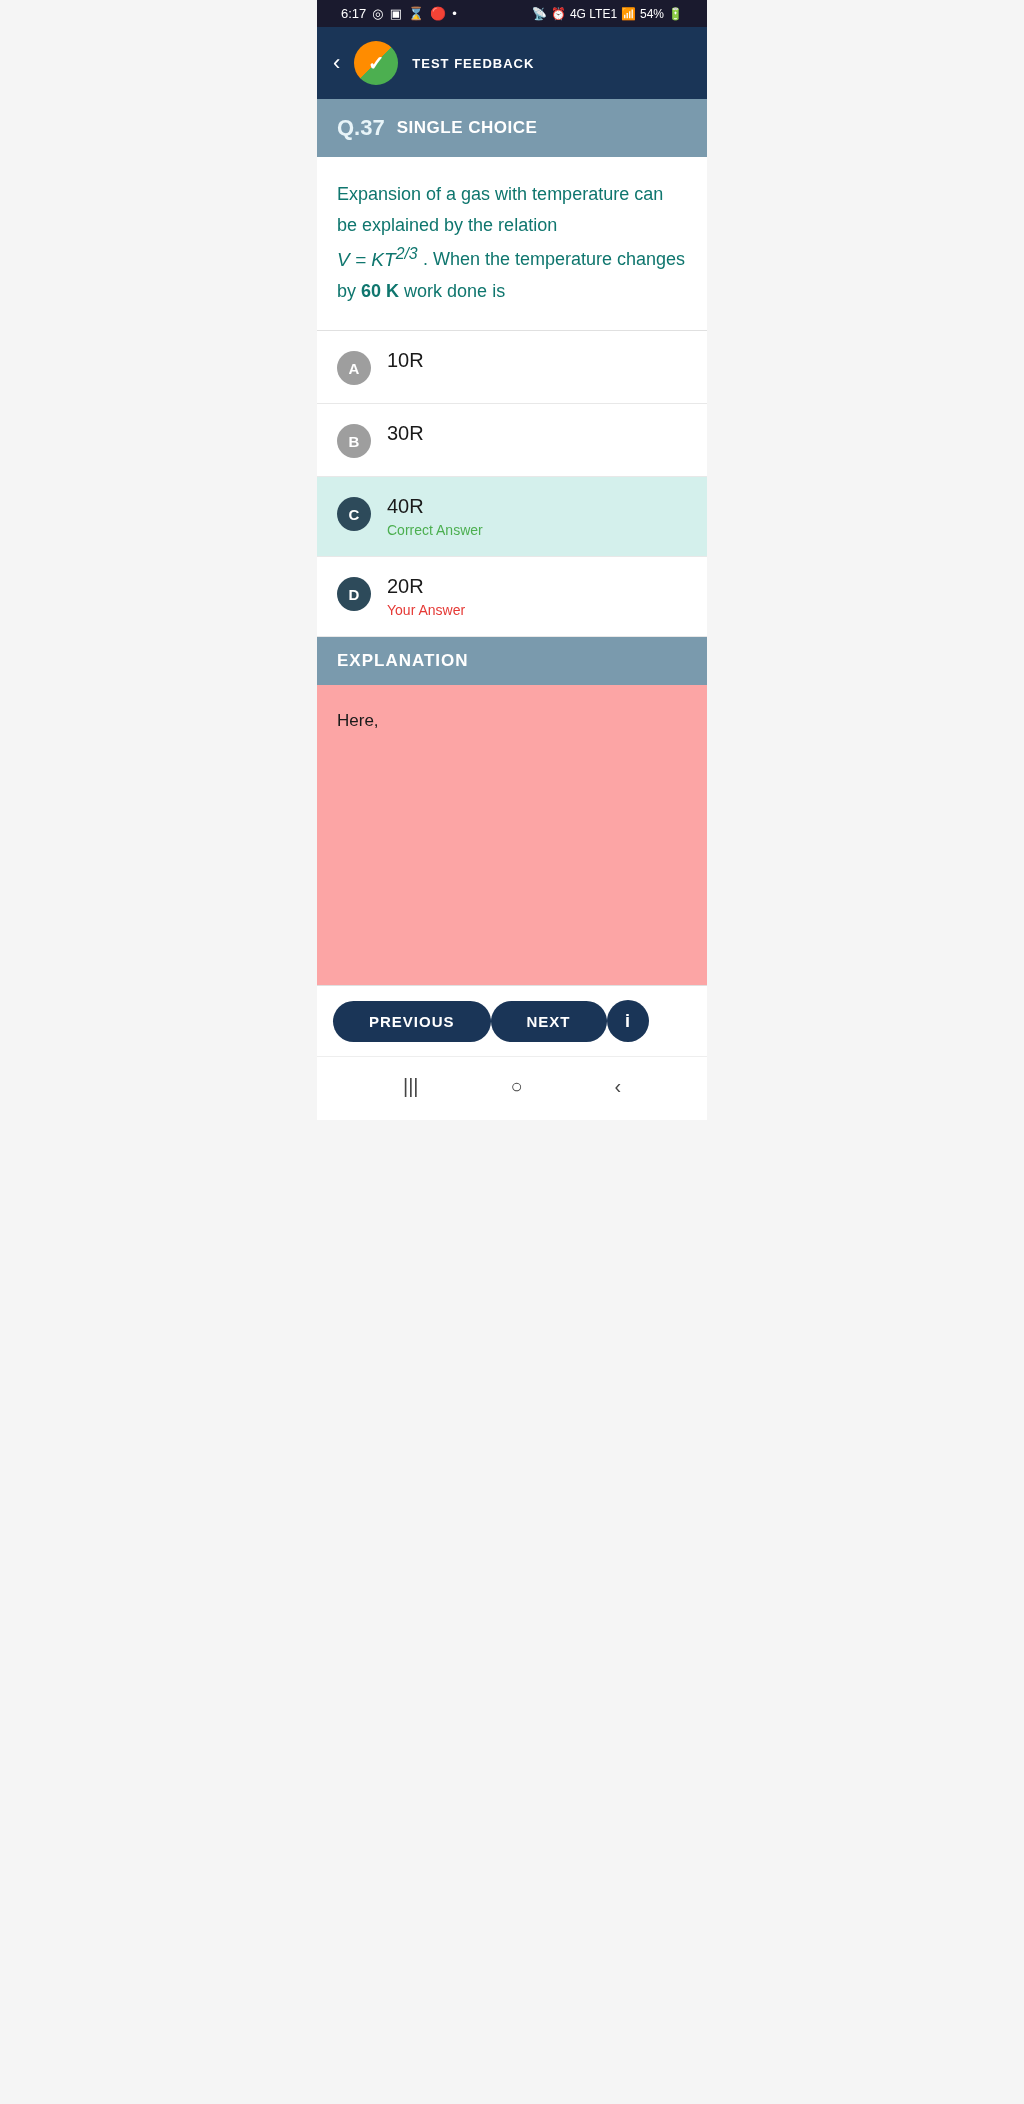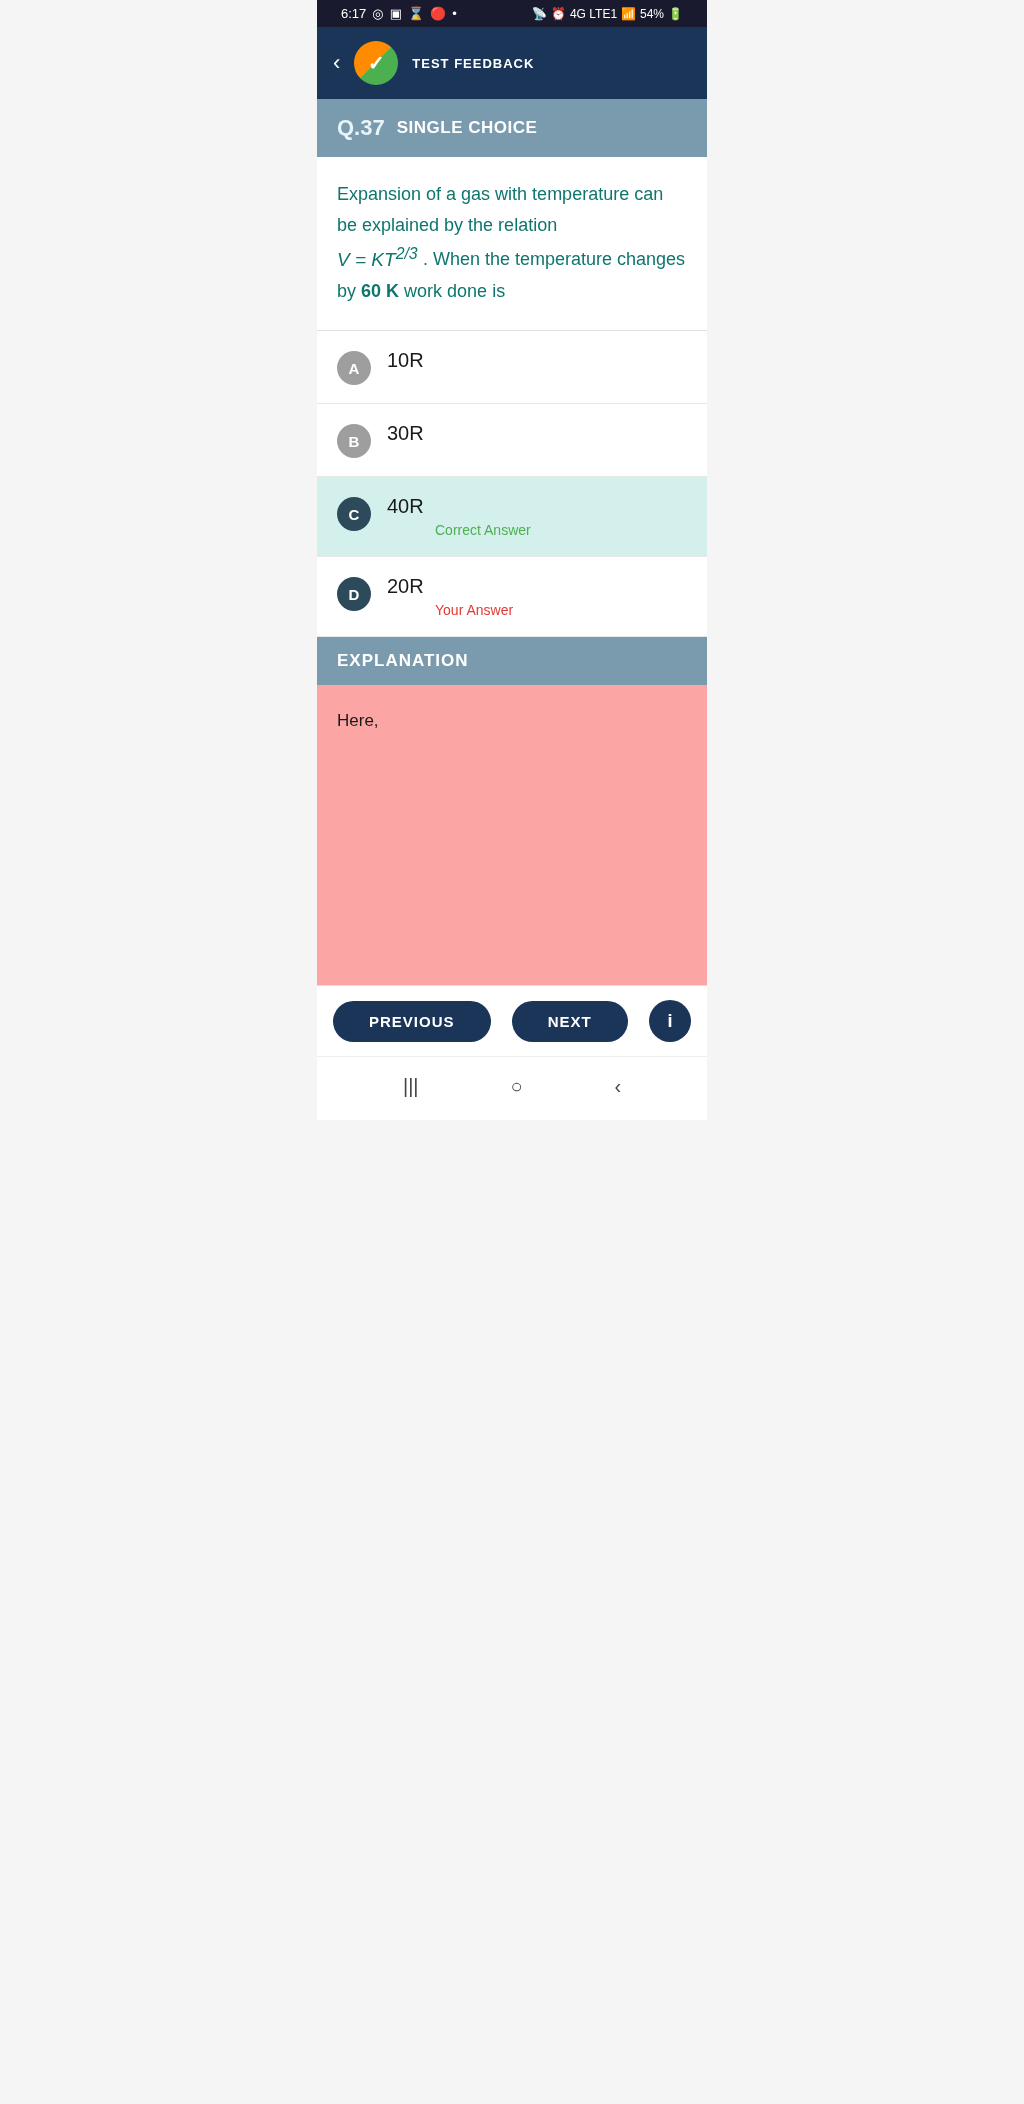--- a/index.html
+++ b/index.html
@@ -141,21 +141,20 @@
     .option-content { flex: 1; }
     .option-text {
       font-size: 20px;
       color: #1a1a1a;
       font-weight: 500;
     }
     .option-label {
       font-size: 14px;
       margin-top: 4px;
       font-weight: 500;
-      margin-left: 48px;
     }
     .correct-label { color: #4caf50; }
     .wrong-label { color: #e53935; }
 
     
     .explanation-header {
       background: #7a9aad;
       padding: 14px 20px;
     }
     .explanation-title {
@@ -176,21 +175,20 @@
       color: #1a1a1a;
       line-height: 1.7;
     }
 
     
     .bottom-nav {
       background: white;
       padding: 14px 16px;
       display: flex;
       align-items: center;
-      justify-content: space-between;
       border-top: 1px solid #e0e0e0;
       position: sticky;
       bottom: 0;
     }
     .nav-btn {
       background: #1a3557;
       color: white;
       border: none;
       border-radius: 22px;
       padding: 12px 36px;

